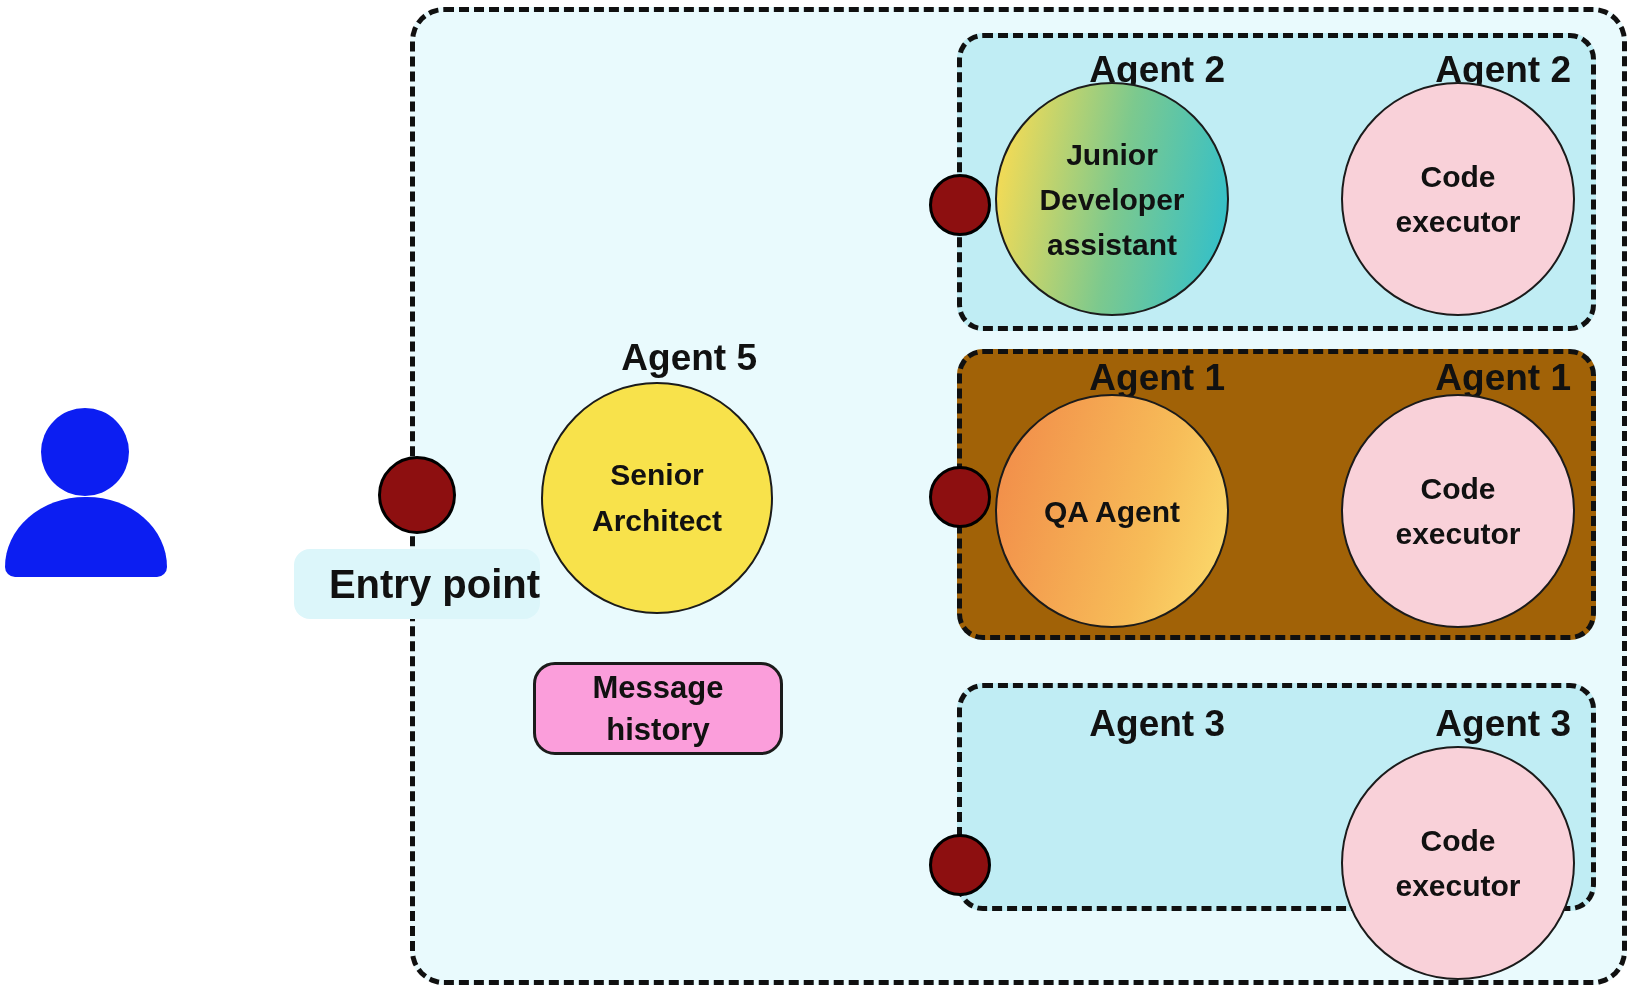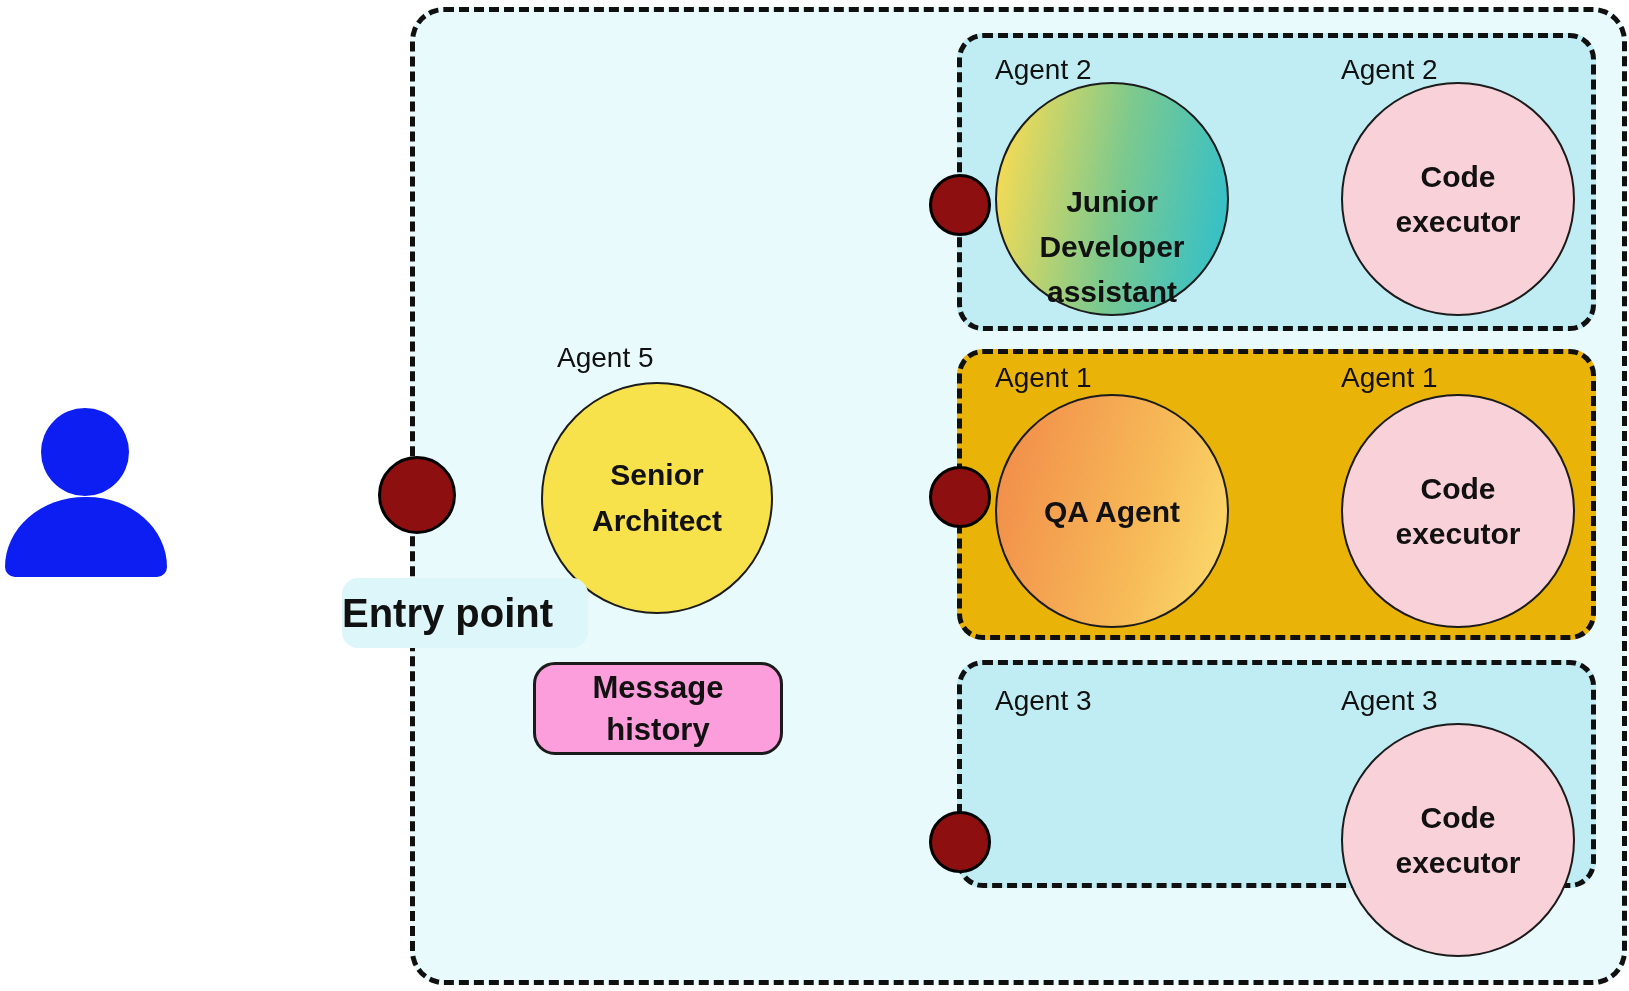--- a/index.html
+++ b/index.html
@@ -13,42 +13,42 @@
   .person{left:5px;top:405px;width:166px;height:174px;}
   .person-head{position:absolute;left:36px;top:3px;width:88px;height:88px;border-radius:50%;}
   .person-body{position:absolute;left:0;top:92px;width:162px;height:80px;
     border-radius:80px 80px 10px 10px / 70px 70px 10px 10px;}
 
   
   .main-box{left:410px;top:7px;width:1217px;height:978px;border:5px dashed #101010;border-radius:34px;}
 
   
   .entry-dot{left:378px;top:456px;width:78px;height:78px;border-radius:50%;border:3px solid #000;z-index:6;}
-  .entry-label{left:294px;top:578px;width:246px;height:70px;border-radius:16px;z-index:5;
-    display:flex;align-items:center;justify-content:flex-start;font-size:40px;font-weight:700;margin-left:48px;}
+  .entry-label{left:294px;top:549px;width:246px;height:70px;border-radius:16px;z-index:5;
+    display:flex;align-items:center;justify-content:flex-end;font-size:40px;font-weight:700;}
 
   
-  .agent-label{font-size:28px;font-weight:400;text-align:left;line-height:36px;}
+  .agent-label{font-size:37px;font-weight:700;text-align:right;line-height:36px;}
   .agent4-label{left:557px;top:340px;width:200px;}
   .big-circle{width:232px;height:232px;border-radius:50%;border:2px solid #1b1b1b;
     display:flex;align-items:center;justify-content:center;text-align:center;
     font-size:30px;font-weight:700;line-height:46px;}
   .big-circle span{display:block;width:190px;}
   .senior-circle{left:541px;top:382px;}
 
   .message-box{left:533px;top:662px;width:250px;height:93px;border:3px solid #1b1b1b;border-radius:22px;
     display:flex;align-items:center;justify-content:center;text-align:center;
     font-size:31px;font-weight:700;line-height:42px;}
   .message-box span{display:block;width:170px;}
 
   
   .group{left:957px;width:639px;border:5px dashed #101010;border-radius:26px;}
   .group-2{top:33px;height:298px;}
   .group-1{top:349px;height:291px;}
-  .group-3{top:660px;height:228px;}
+  .group-3{top:683px;height:228px;}
   .group .dot{position:absolute;width:56px;height:56px;border-radius:50%;border:3px solid #000;left:-33px;}
   .g2-dot{top:136px;} .g1-dot{top:112px;} .g3-dot{top:146px;}
   .group .circle{position:absolute;width:230px;height:230px;border-radius:50%;border:2px solid #1b1b1b;
     display:flex;align-items:center;justify-content:center;text-align:center;
     font-size:30px;font-weight:700;line-height:45px;}
   .group .circle span{display:block;width:192px;}
   .group .lbl{position:absolute;width:230px;}
   .assistant-pos{left:33px;} .executor-pos{left:379px;}
   .g2-lbl{top:14px;} .g2-circle{top:44px;}
   .g1-lbl{top:6px;}  .g1-circle{top:40px;}
@@ -76,30 +76,30 @@
     <span>Message history</span>
   </div>
 
   <div class="abs big-circle senior-circle" style="background: rgb(248, 226, 75);">
     <span>Senior Architect</span>
   </div>
 
   <div class="abs group group-2" style="background: rgb(192, 237, 244);">
     <div class="dot g2-dot" style="background: rgb(141, 15, 16);"></div>
     <div class="lbl agent-label assistant-pos g2-lbl">Agent 2</div>
-    <div class="circle assistant-pos g2-circle" style="background: linear-gradient(100deg, rgb(238, 218, 88) 8%, rgb(124, 201, 142) 52%, rgb(53, 192, 200) 94%); align-items: flex-end;">
+    <div class="circle assistant-pos g2-circle" style="background: linear-gradient(100deg, rgb(238, 218, 88) 8%, rgb(124, 201, 142) 52%, rgb(53, 192, 200) 94%);">
       <span>Junior Developer assistant</span>
     </div>
     <div class="lbl agent-label executor-pos g2-lbl">Agent 2</div>
     <div class="circle executor-pos g2-circle" style="background: rgb(249, 209, 217);">
       <span>Code executor</span>
     </div>
   </div>
 
-  <div class="abs group group-1" style="background: #eab308;">
+  <div class="abs group group-1" style="background: #a16207;">
     <div class="dot g1-dot" style="background: rgb(141, 15, 16);"></div>
     <div class="lbl agent-label assistant-pos g1-lbl">Agent 1</div>
     <div class="circle assistant-pos g1-circle" style="background: linear-gradient(105deg, rgb(242, 145, 75) 10%, rgb(247, 188, 88) 65%, rgb(251, 217, 107) 95%);">
       <span>QA Agent</span>
     </div>
     <div class="lbl agent-label executor-pos g1-lbl">Agent 1</div>
     <div class="circle executor-pos g1-circle" style="background: rgb(249, 209, 217);">
       <span>Code executor</span>
     </div>
   </div>

